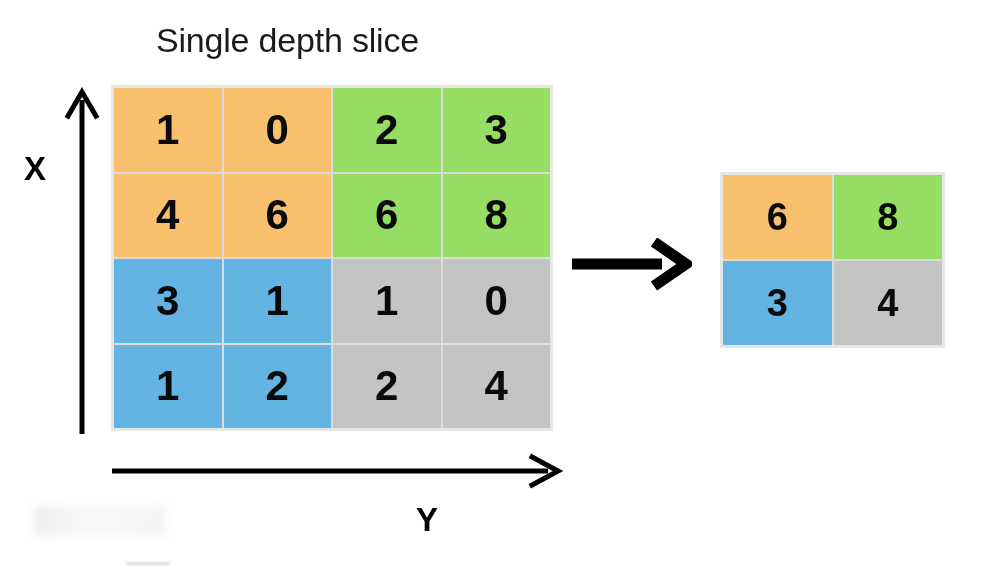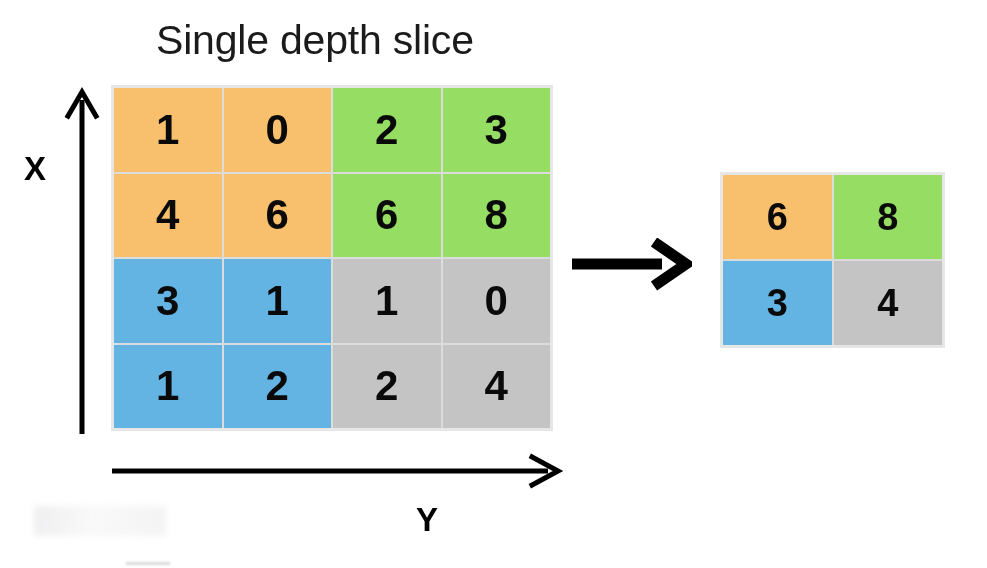--- a/index.html
+++ b/index.html
@@ -14,21 +14,21 @@
     overflow: hidden;
     font-family: "Liberation Sans", sans-serif;
     -webkit-font-smoothing: antialiased;
   }
 
   
   #slice-title {
     position: absolute;
     left: 156px;
     top: 16px;
-    font-size: 41px;
+    font-size: 34px;
     line-height: 48px;
     font-weight: 400;
     color: #1b1b1b;
     white-space: nowrap;
     letter-spacing: -0.2px;
   }
 
   
   .axis-label {
     position: absolute;

